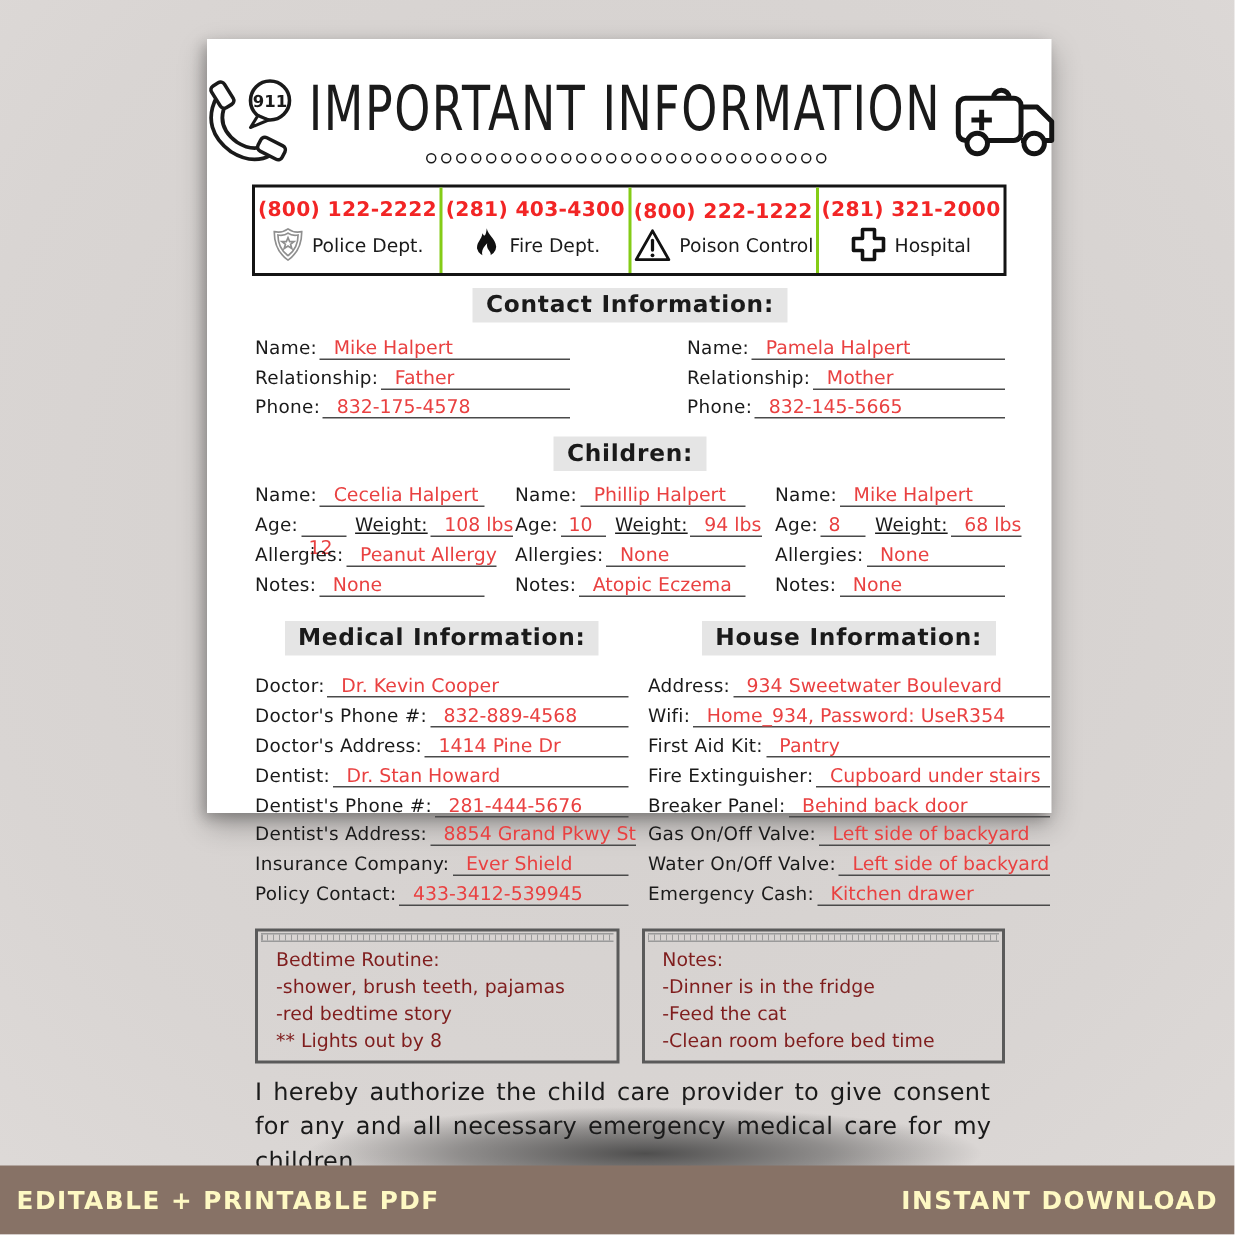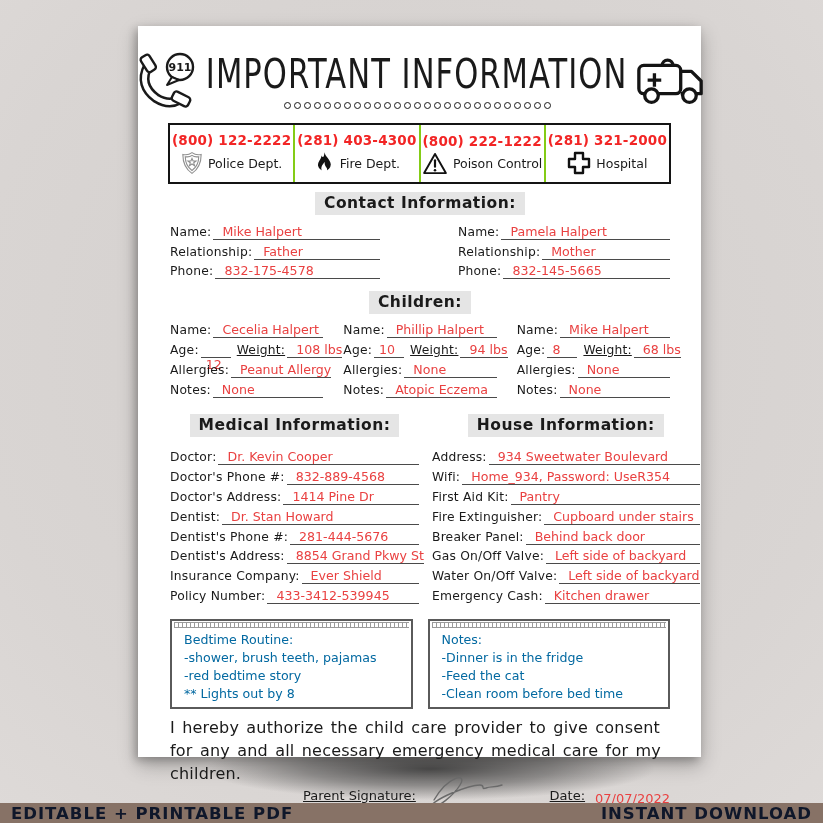--- a/index.html
+++ b/index.html
@@ -9,21 +9,21 @@
     background: radial-gradient(circle at 50% 42%, #d3cfcd 0%, #d9d5d3 70%, #dedad8 100%);
     font-family:"DejaVu Sans","Liberation Sans",sans-serif;
     color:#1a1a1a;
   }
   .page-shadow {
     position:absolute; left:205px; top:738px; width:450px; height:62px;
     background: radial-gradient(ellipse closest-side, rgba(55,55,55,.85) 0%, rgba(55,55,55,.45) 55%, rgba(55,55,55,0) 100%);
     z-index:1;
   }
   .page {
-    position:absolute; left:138px; top:26px; width:563px; height:731px;
+    position:absolute; left:138px; top:26px; width:563px; height:516px;
     background:#ffffff; z-index:2;
     box-shadow:-3px 3px 8px rgba(0,0,0,.22), 0 8px 18px rgba(0,0,0,.28);
     padding:0 31px 0 32px;
   }
   
   .header-row { display:flex; align-items:center; justify-content:center; gap:10px; margin-top:26px; }
   .title-block { text-align:center; }
   .doc-title {
     font-size:30px; letter-spacing:1px; white-space:nowrap;
     transform:scale(1.02,1.38); transform-origin:center; font-weight:500;
@@ -58,34 +58,34 @@
   .hcol { flex:1; }
   .mh-grid .sec-heading { margin-bottom:9px; }
   
   .notes-grid { display:flex; gap:15px; margin-top:15px; }
   .notebox { flex:1; border:2px solid #5a5a5a; height:90px; position:relative; padding:10px 10px 0 12px; }
   .perf {
     position:absolute; top:1px; left:2px; right:2px; height:6px;
     border-top:1px solid #9a9a9a; border-bottom:1px solid #9a9a9a;
     background:repeating-linear-gradient(90deg,#9a9a9a 0 1px, transparent 1px 4px);
   }
-  .nline { color:#0369a1; font-size:12.6px; line-height:18px; white-space:nowrap; }
+  .nline { color:#7f1d1d; font-size:12.6px; line-height:18px; white-space:nowrap; }
   
   .auth-text { margin-top:7px; font-size:16px; line-height:1.45; letter-spacing:.2px; word-spacing:2px; }
   .sig-row { display:flex; align-items:flex-end; margin-top:-12px; padding-left:133px; height:30px; }
   .sig-label { font-size:13px; white-space:nowrap; padding-bottom:1px;text-decoration:underline; }
   .sig-line { width:103px; border-bottom:1.4px solid #333; height:16px; position:relative; }
   .sig-svg { position:absolute; left:8px; bottom:-9px; }
   .sig-gap { width:48px; }
   .date-line { width:92px; border-bottom:1.4px solid #333; height:16px; }
   .date-val { display:inline-block; color:#e94141; padding-left:10px; font-size:13px; line-height:15px; }
   
   .banner {
-    position:absolute; left:0; right:0; bottom:0; height:20px; z-index:3;
-    background:#877266; color:#0f172a; display:flex; align-items:center; justify-content:space-between;
+    position:absolute; left:0; right:0; bottom:0; height:46px; z-index:3;
+    background:#877266; color:#fef9c3; display:flex; align-items:center; justify-content:space-between;
     padding:0 11px; font-size:16.5px; font-weight:bold; letter-spacing:1px;
   }
   svg { display:block; }
 </style>
 </head>
 <body>
 
 <div class="page-shadow"></div>
 
 <div class="page">
@@ -331,21 +331,21 @@
         </div>
       <div class="frow">
           <span class="flabel">Dentist's Address:</span>
           <span class="fline"><span class="fval">8854 Grand Pkwy St</span></span>
         </div>
       <div class="frow">
           <span class="flabel">Insurance Company:</span>
           <span class="fline"><span class="fval">Ever Shield</span></span>
         </div>
       <div class="frow">
-          <span class="flabel">Policy Number:</span>
+          <span class="flabel">Policy Contact:</span>
           <span class="fline"><span class="fval">433-3412-539945</span></span>
         </div>
     </div>
     <div class="hcol">
       <div class="sec-heading"><span>House Information:</span></div>
       <div class="frow">
           <span class="flabel">Address:</span>
           <span class="fline"><span class="fval">934 Sweetwater Boulevard</span></span>
         </div>
       <div class="frow">

